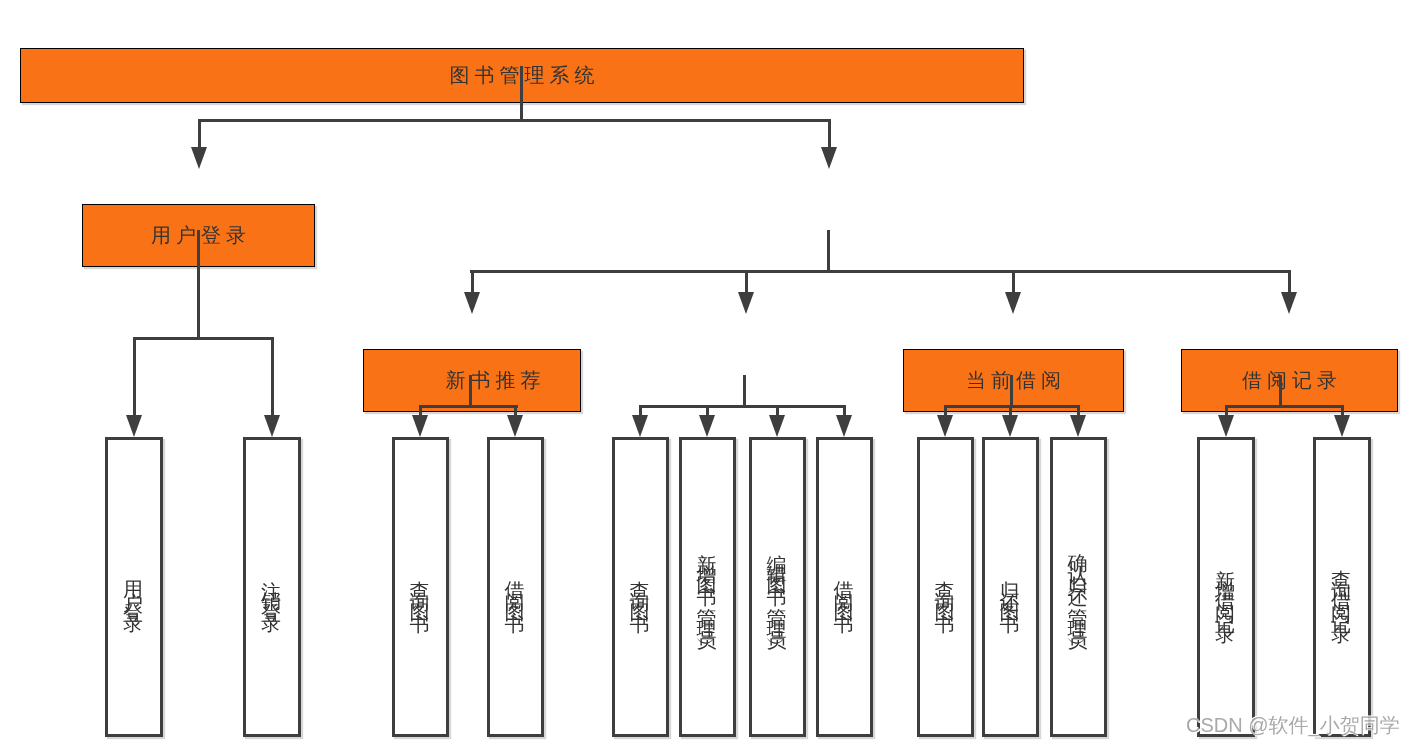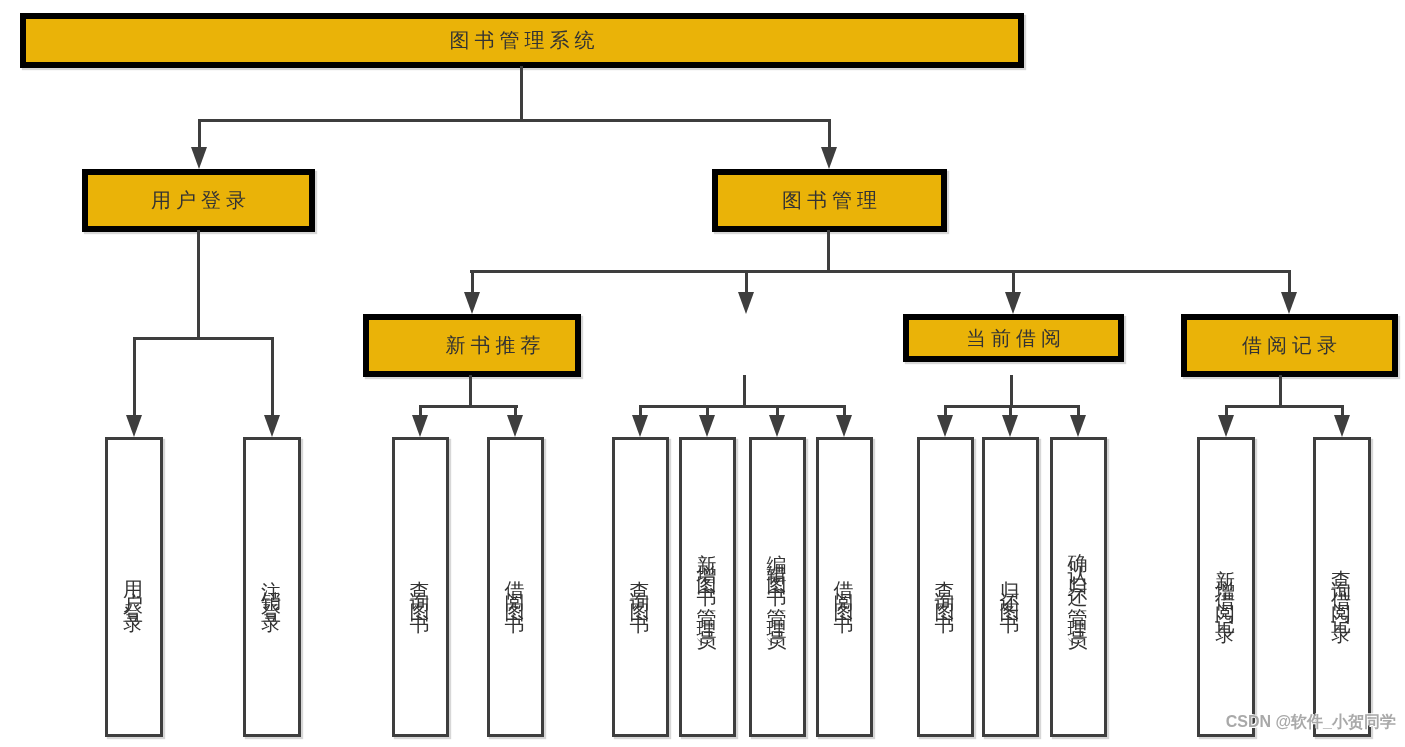--- a/index.html
+++ b/index.html
@@ -8,27 +8,28 @@
     width:1405px;height:747px;
     background:#ffffff;
     font-family:"Liberation Sans","DejaVu Sans",sans-serif;
     color:#333333;
     overflow:hidden;
   }
   
   .hbox{
     position:absolute;
     box-sizing:border-box;
-    border:6px solid #000000;
-    background:#eab308;
+    border:1px solid #000000;
+    background:#f97316;
     display:flex;align-items:center;justify-content:center;
     font-size:20px;
     letter-spacing:5px;
     text-indent:5px;
     box-shadow:2px 2px 1px rgba(140,140,140,.35);
+    margin-top:35px;
   }
   
   .vbox{
     position:absolute;
     box-sizing:border-box;
     border:3px solid #3e3e3e;
     background:#ffffff;
     display:flex;align-items:center;justify-content:center;
     box-shadow:2px 2px 1px rgba(140,140,140,.35);
   }
@@ -50,26 +51,25 @@
   .arrow .shaft{width:3px;flex:1;background:#3e3e3e;}
   .arrow .head{
     width:0;height:0;
     border-left:8px solid transparent;
     border-right:8px solid transparent;
     border-top:22px solid #3e3e3e;
   }
   .watermark{
     position:absolute;
     left:1186px;top:712px;width:210px;
-    font-size:16px;
+    font-size:20px;
     color:#a9a9a9;
     text-shadow:1px 1px 0 #ffffff,-1px -1px 0 #ffffff;
     white-space:nowrap;
-    text-align:right;
-    font-weight:bold;
+    text-align:left;
   }
 </style>
 </head>
 <body>
 
 <div id="stage">
 
   <div class="hbox" style="left:20px;top:13px;width:1004px;height:55px;">
     <span>图书管理系统</span>
   </div>
@@ -81,23 +81,20 @@
       <div class="head"></div>
     </div>
   <div class="arrow" style="left:821px;top:121px;height:48px;">
       <div class="shaft"></div>
       <div class="head"></div>
     </div>
 
   <div class="hbox" style="left:82px;top:169px;width:233px;height:63px;">
     <span>用户登录</span>
   </div>
-  <div class="hbox" style="left:712px;top:169px;width:235px;height:63px;">
-    <span>图书管理</span>
-  </div>
 
   <div class="vline" style="left:197px;top:230px;height:109px;"></div>
   <div class="hline" style="left:133px;top:337px;width:141px;"></div>
   <div class="arrow" style="left:126px;top:339px;height:98px;">
       <div class="shaft"></div>
       <div class="head"></div>
     </div>
   <div class="arrow" style="left:264px;top:339px;height:98px;">
       <div class="shaft"></div>
       <div class="head"></div>
@@ -118,21 +115,21 @@
       <div class="head"></div>
     </div>
   <div class="arrow" style="left:1281px;top:272px;height:42px;">
       <div class="shaft"></div>
       <div class="head"></div>
     </div>
 
   <div class="hbox" style="left:363px;top:314px;width:218px;height:63px;padding-left:42px;">
     <span>新书推荐</span>
   </div>
-  <div class="hbox" style="left:903px;top:314px;width:221px;height:48px;">
+  <div class="hbox" style="left:903px;top:314px;width:221px;height:63px;">
     <span>当前借阅</span>
   </div>
   <div class="hbox" style="left:1181px;top:314px;width:217px;height:63px;">
     <span>借阅记录</span>
   </div>
 
   <div class="vline" style="left:469px;top:375px;height:32px;"></div>
   <div class="hline" style="left:419px;top:405px;width:99px;"></div>
   <div class="arrow" style="left:412px;top:407px;height:30px;">
       <div class="shaft"></div>

